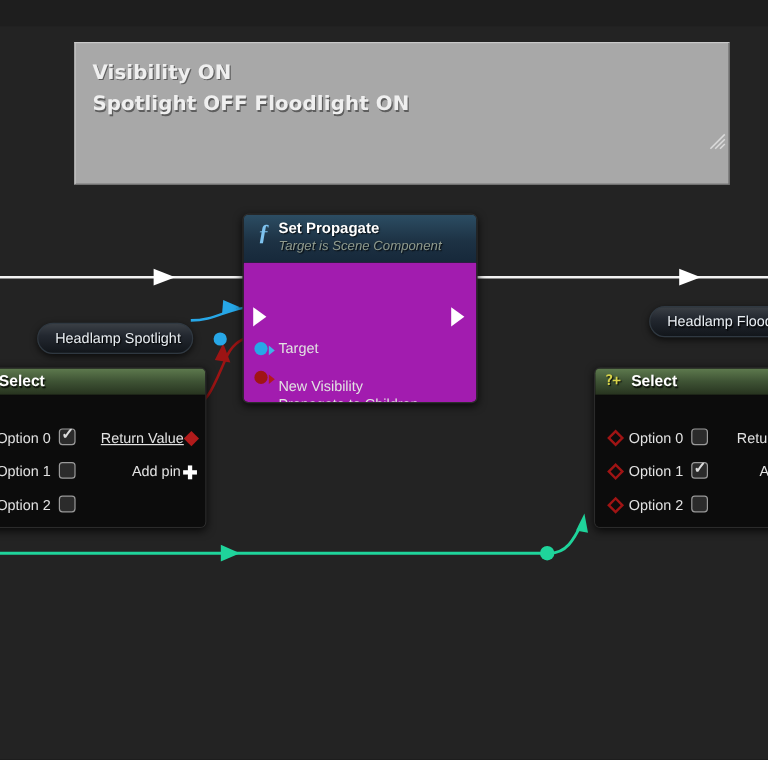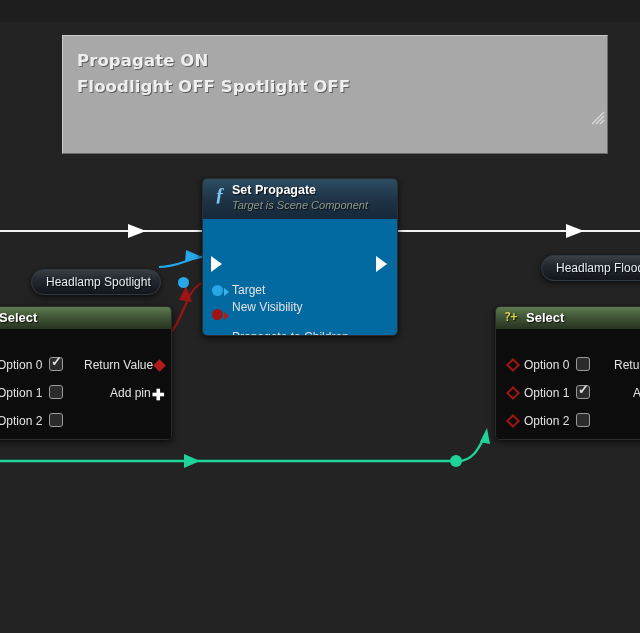--- a/index.html
+++ b/index.html
@@ -106,21 +106,21 @@
     position: absolute;
     left: 29px; top: 20px;
     color: #8f9a8d;
     font-size: 11px;
     font-style: italic;
     text-shadow: 1px 1px 1px rgba(0,0,0,.8);
   }
   #node-setvis .body {
     position: absolute;
     left: 0; top: 40px; right: 0; bottom: 0;
-    background: #0369a1;
+    background: #a21caf;
     text-align: right;
   }
 
   .pin-label {
     position: absolute;
     color: #e2e2e2;
     font-size: 12px;
     white-space: nowrap;
   }
 
@@ -276,22 +276,22 @@
     <polygon points="179,300 186,286 192,302" fill="#9c1414"></polygon>
 
     <line x1="0" y1="461" x2="456" y2="461" stroke="#1fd49b" stroke-width="2.4"></line>
     <polygon points="184,454 200,461 184,468" fill="#1fd49b"></polygon>
     <circle cx="456" cy="461" r="6" fill="#1fd49b"></circle>
     <path d="M 458 461 C 472 461 478 450 485 436" stroke="#1fd49b" stroke-width="2.4" fill="none"></path>
     <polygon points="480,442 487,428 490,444" fill="#1fd49b"></polygon>
   </svg>
 
   <div id="code-overlay">
-    <div class="line">Propagate ON</div>
-    <div class="line">Floodlight OFF Spotlight OFF</div>
+    <div class="line">Visibility ON</div>
+    <div class="line">Spotlight OFF Floodlight ON</div>
     <svg id="resize-grip" viewBox="0 0 15 15">
       <line x1="14" y1="2" x2="2" y2="14" stroke="#e3e3e3" stroke-width="1.3"></line>
       <line x1="14" y1="6" x2="6" y2="14" stroke="#e3e3e3" stroke-width="1.3"></line>
       <line x1="14" y1="10" x2="10" y2="14" stroke="#e3e3e3" stroke-width="1.3"></line>
     </svg>
   </div>
 
   <div id="node-setvis" class="node">
     <div class="hdr">
       <span class="ficon">ƒ</span>
@@ -302,21 +302,21 @@
 
       <div class="exec-pin" style="left:8px; top:37px;"></div>
       <div class="exec-pin" style="left:173px; top:37px;"></div>
 
       <div class="pin-round" style="left:9px; top:66px; background:#27a7e7;"></div>
       <div class="pin-arrow" style="left:21px; top:69px;"></div>
       <div class="pin-label" style="left:29px; top:64px;">Target</div>
 
       <div class="pin-round" style="left:9px; top:90px; background:#a01414;"></div>
       <div class="pin-arrow red" style="left:21px; top:93px;"></div>
-      <div class="pin-label" style="left:29px; top:81px;">New Visibility</div>
+      <div class="pin-label" style="left:29px; top:96px;">New Visibility</div>
 
       <div class="pin-label" style="left:29px; top:111px;">Propagate to Children</div>
 
     </div>
   </div>
 
   <div class="select-node" id="node-select-left" style="left:-30px; top:306px; width:202px; height:134px;">
     <div class="hdr">
 
       <span class="title" style="left:28px;">Select</span>
@@ -327,21 +327,21 @@
       <div class="cbox" style="left:78px; top:27px;">
           <span class="tick">✓</span>
         </div>
 
       <div class="pin-label" style="left:26px; top:56px;">Option 1</div>
       <div class="cbox" style="left:78px; top:55px;"></div>
 
       <div class="pin-label" style="left:26px; top:84px;">Option 2</div>
       <div class="cbox" style="left:78px; top:83px;"></div>
 
-      <div class="pin-label" style="left:113px; top:28px;">Return Value</div>
+      <div class="pin-label" style="left:113px; top:28px;text-decoration:underline;">Return Value</div>
       <div class="pin-diamond" style="left:184px; top:31px;"></div>
 
       <div class="pin-label" style="left:139px; top:56px;">Add pin</div>
       <span class="addpin-plus" style="left:181px; top:57px;">✚</span>
     </div>
   </div>
 
   <div class="select-node" id="node-select-right" style="left:495px; top:306px; width:202px; height:134px;">
     <div class="hdr">
       <span class="sicon" style="left:8px;">?+</span>

